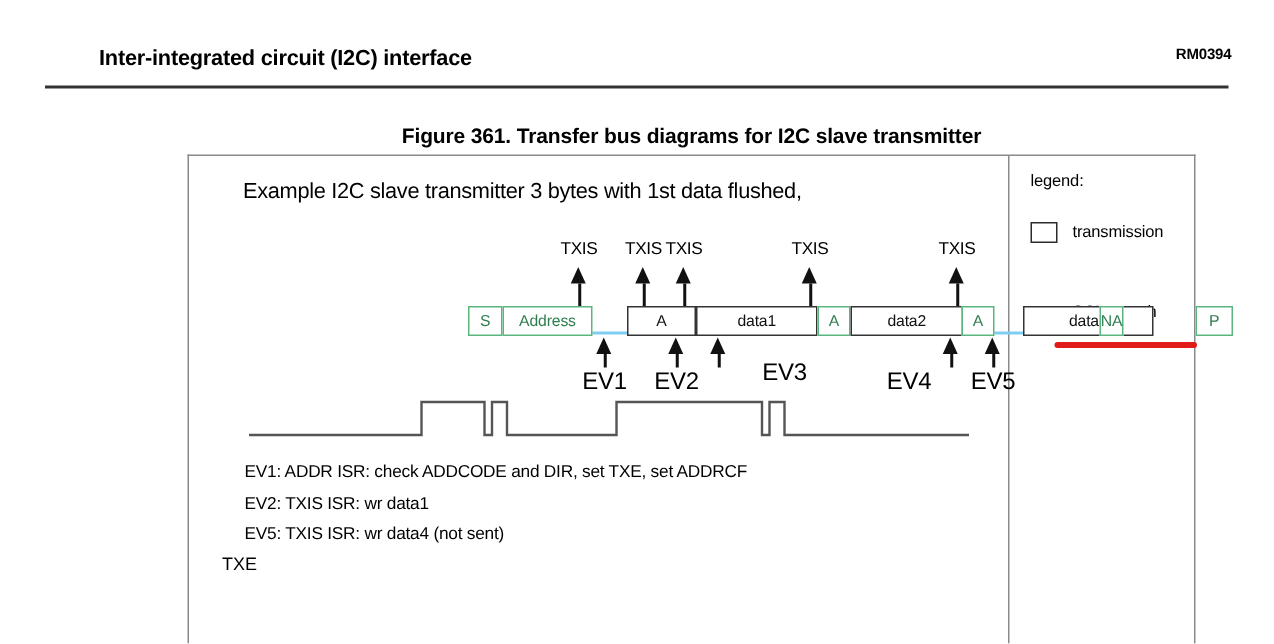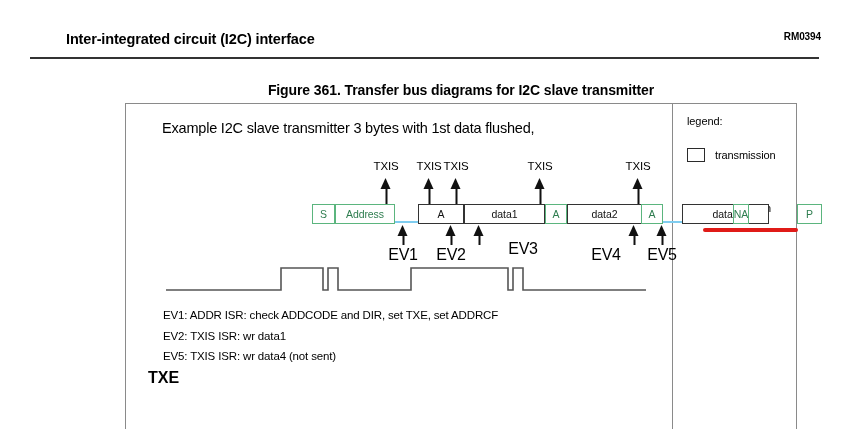--- a/index.html
+++ b/index.html
@@ -213,22 +213,22 @@
     font-size: 16px;
     letter-spacing: -0.2px;
     white-space: nowrap;
     transform: translateX(-50%);
   }
 
   
   #txe-label {
     position: absolute;
     left: 22px; top: 265px;
-    font-size: 16px;
-    font-weight: bold;
+    font-size: 12px;
+    font-weight: normal;
     letter-spacing: 0px;
   }
   #txe-wave {
     position: absolute;
     left: 0; top: 0;
     width: 546px;
     height: 326px;
     pointer-events: none;
   }
 

